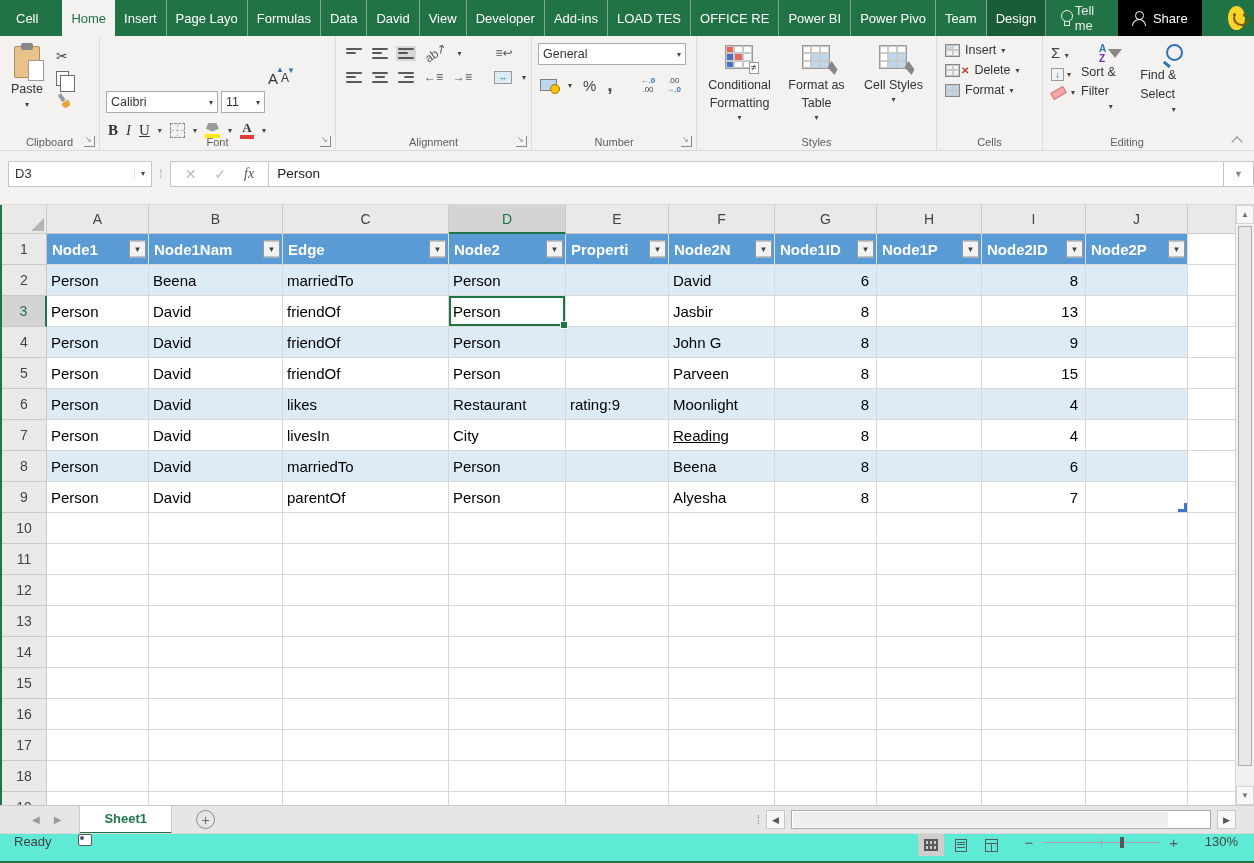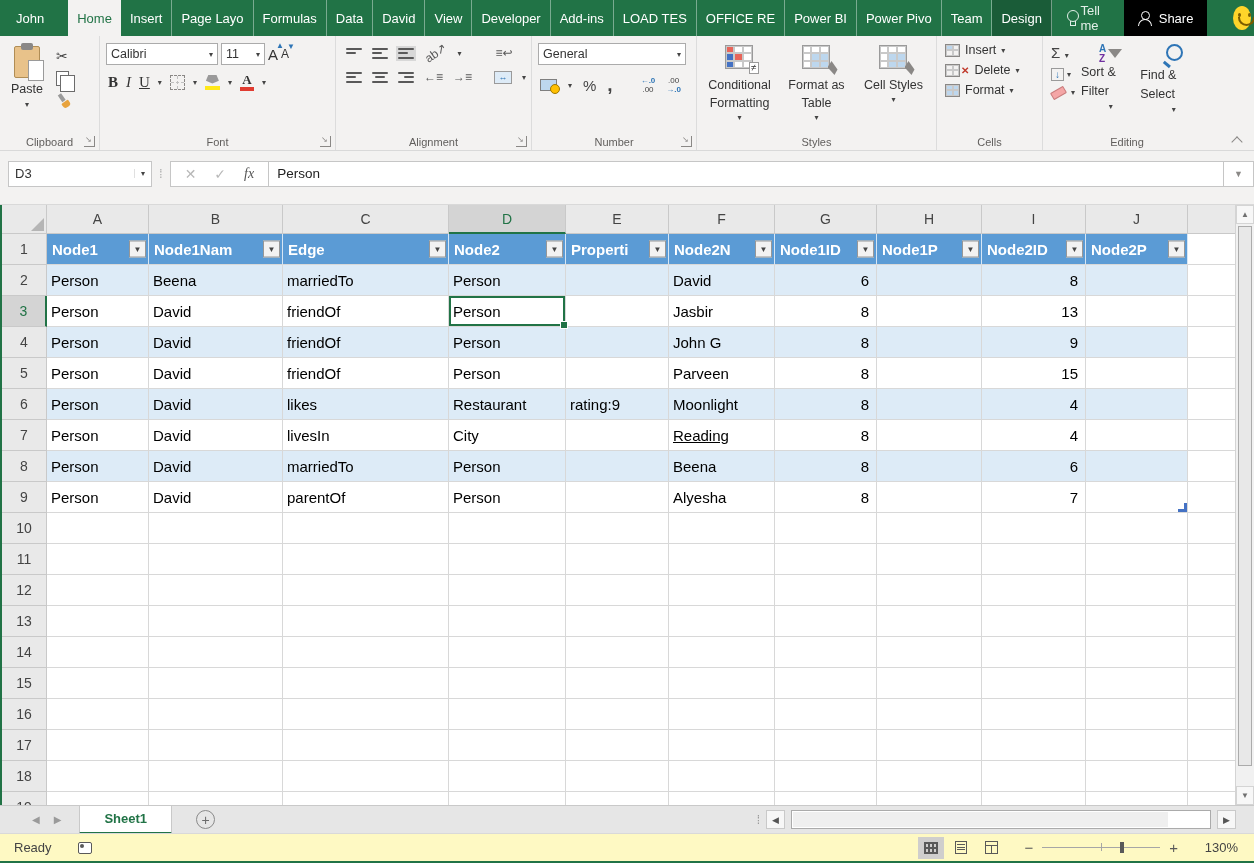--- a/index.html
+++ b/index.html
@@ -27,21 +27,21 @@
   .smiley::after { content:""; position:absolute; left:5px; top:11px; width:13px; height:7px; border:2px solid #7a5b00; border-top:none; border-radius:0 0 12px 12px; }
 
   
   .ribbon { position:absolute; top:36px; left:-2px; width:1254px; height:115px; background:#f3f2f1; border-bottom:1px solid #d9d9d9; display:flex; }
   .rgroup { position:relative; height:100%; border-right:1px solid #dcdcdc; padding:4px 4px 18px 4px; }
   .rg-label { position:absolute; bottom:2px; left:0; right:0; text-align:center; font-size:11px; color:#605e5c; }
   .launcher { position:absolute; bottom:3px; right:4px; width:11px; height:11px; border-right:1.5px solid #8a8886; border-bottom:1.5px solid #8a8886; font-size:8px; color:#8a8886; }
   .launcher::before { content:"↘"; position:absolute; left:1px; top:-1px; }
   .caret { font-size:8px; color:#444; }
   .mini { font-size:14px; color:#444; }
-  .combo { background:#fff; border:1px solid #ababab; height:22px; display:flex; align-items:center; font-size:12.5px; color:#333; padding:0 4px; }
+  .combo { background:#fff; border:1px solid #ababab; height:22px; display:flex; align-items:center; font-size:12.5px; color:#333; padding:0 4px;margin-top:48px; }
   .combo .caret { margin-left:auto; }
 
   
   .g-clipboard { width:100px; }
   .clip-wrap { display:flex; gap:6px; height:100%; }
   .paste-btn { width:46px; display:flex; flex-direction:column; align-items:center; padding-top:6px; gap:4px; font-size:12.5px; color:#333; }
   .clipboard-ic { width:26px; height:32px; position:relative; }
   .clipboard-ic .board { position:absolute; inset:0; background:#E8C28A; border:1px solid #B08D55; border-radius:2px; }
   .clipboard-ic .clip { position:absolute; top:-3px; left:7px; width:12px; height:7px; background:#8a8886; border-radius:2px; }
   .clipboard-ic .page { position:absolute; right:-4px; bottom:-3px; width:16px; height:21px; background:#fff; border:1px solid #9a9a9a; }
@@ -176,21 +176,21 @@
   .nav-arrows { display:flex; gap:14px; margin:0 18px 0 32px; color:#9a9a9a; font-size:10px; }
   .sheettab { height:28px; background:#fff; border-left:1px solid #c9c9c9; border-right:1px solid #c9c9c9; border-bottom:2px solid #217346; color:#217346; font-weight:bold; font-size:13px; display:flex; align-items:center; padding:0 24px; }
   .addsheet { width:19px; height:19px; border:1px solid #8a8a8a; border-radius:50%; color:#6b6b6b; font-size:14px; display:flex; align-items:center; justify-content:center; margin-left:24px; }
   .hscroll { margin-left:auto; display:flex; align-items:center; gap:6px; padding-right:18px; }
   .hgrip { color:#9a9a9a; font-size:12px; }
   .hs-btn { width:19px; height:19px; background:#f7f7f7; border:1px solid #c9c9c9; color:#555; font-size:9px; display:flex; align-items:center; justify-content:center; }
   .hs-track { width:420px; height:19px; background:#fff; border:1px solid #ababab; position:relative; }
   .hs-thumb { position:absolute; left:1px; top:1px; bottom:1px; width:375px; background:#efefef; }
 
   
-  .statusbar { position:absolute; top:833px; left:-2px; width:1254px; height:30px; background:#fef9c3; border-top:1px solid #d9d9d9; border-bottom:2px solid #217346; display:flex; align-items:center; font-size:13px; color:#444; }
+  .statusbar { position:absolute; top:833px; left:-2px; width:1254px; height:30px; background:#5eead4; border-top:1px solid #d9d9d9; border-bottom:2px solid #217346; display:flex; align-items:flex-start; font-size:13px; color:#444; }
   .ready { margin-left:14px; }
   .macro-ic { width:14px; height:12px; border:1.5px solid #595959; border-radius:2px; margin-left:26px; position:relative; background:#fff; }
   .macro-ic::before { content:""; position:absolute; left:1px; top:1px; width:4px; height:4px; background:#595959; border-radius:50%; }
   .view-btns { margin-left:auto; display:flex; gap:4px; }
   .vbtn { width:26px; height:22px; display:flex; align-items:center; justify-content:center; }
   .vbtn.active { background:#cfcecd; }
   .vb-grid { width:14px; height:12px; border:1.5px solid #595959; display:grid; grid-template-columns:1fr 1fr 1fr; grid-template-rows:1fr 1fr; }
   .vb-grid i { border:0.5px solid #595959; }
   .vb-page { width:12px; height:13px; border:1.5px solid #595959; display:flex; flex-direction:column; gap:1.5px; padding:2px 1px; }
   .vb-page i { height:1px; background:#595959; }
@@ -204,21 +204,21 @@
   .zthumb { position:absolute; left:66%; top:-5px; width:4px; height:11px; background:#595959; }
   .zpct { width:46px; text-align:right; margin-right:16px; }
 </style>
 </head>
 <body>
 
 <div class="app">
 
   <div class="tabbar">
     <div class="tabs">
-        <div class="rtab file">John</div>
+        <div class="rtab file">Cell</div>
         <div class="rtab active">Home</div>
         <div class="rtab">Insert</div>
         <div class="rtab">Page Layo</div>
         <div class="rtab">Formulas</div>
         <div class="rtab">Data</div>
         <div class="rtab">David</div>
         <div class="rtab">View</div>
         <div class="rtab">Developer</div>
         <div class="rtab">Add-ins</div>
         <div class="rtab">LOAD TES</div>

